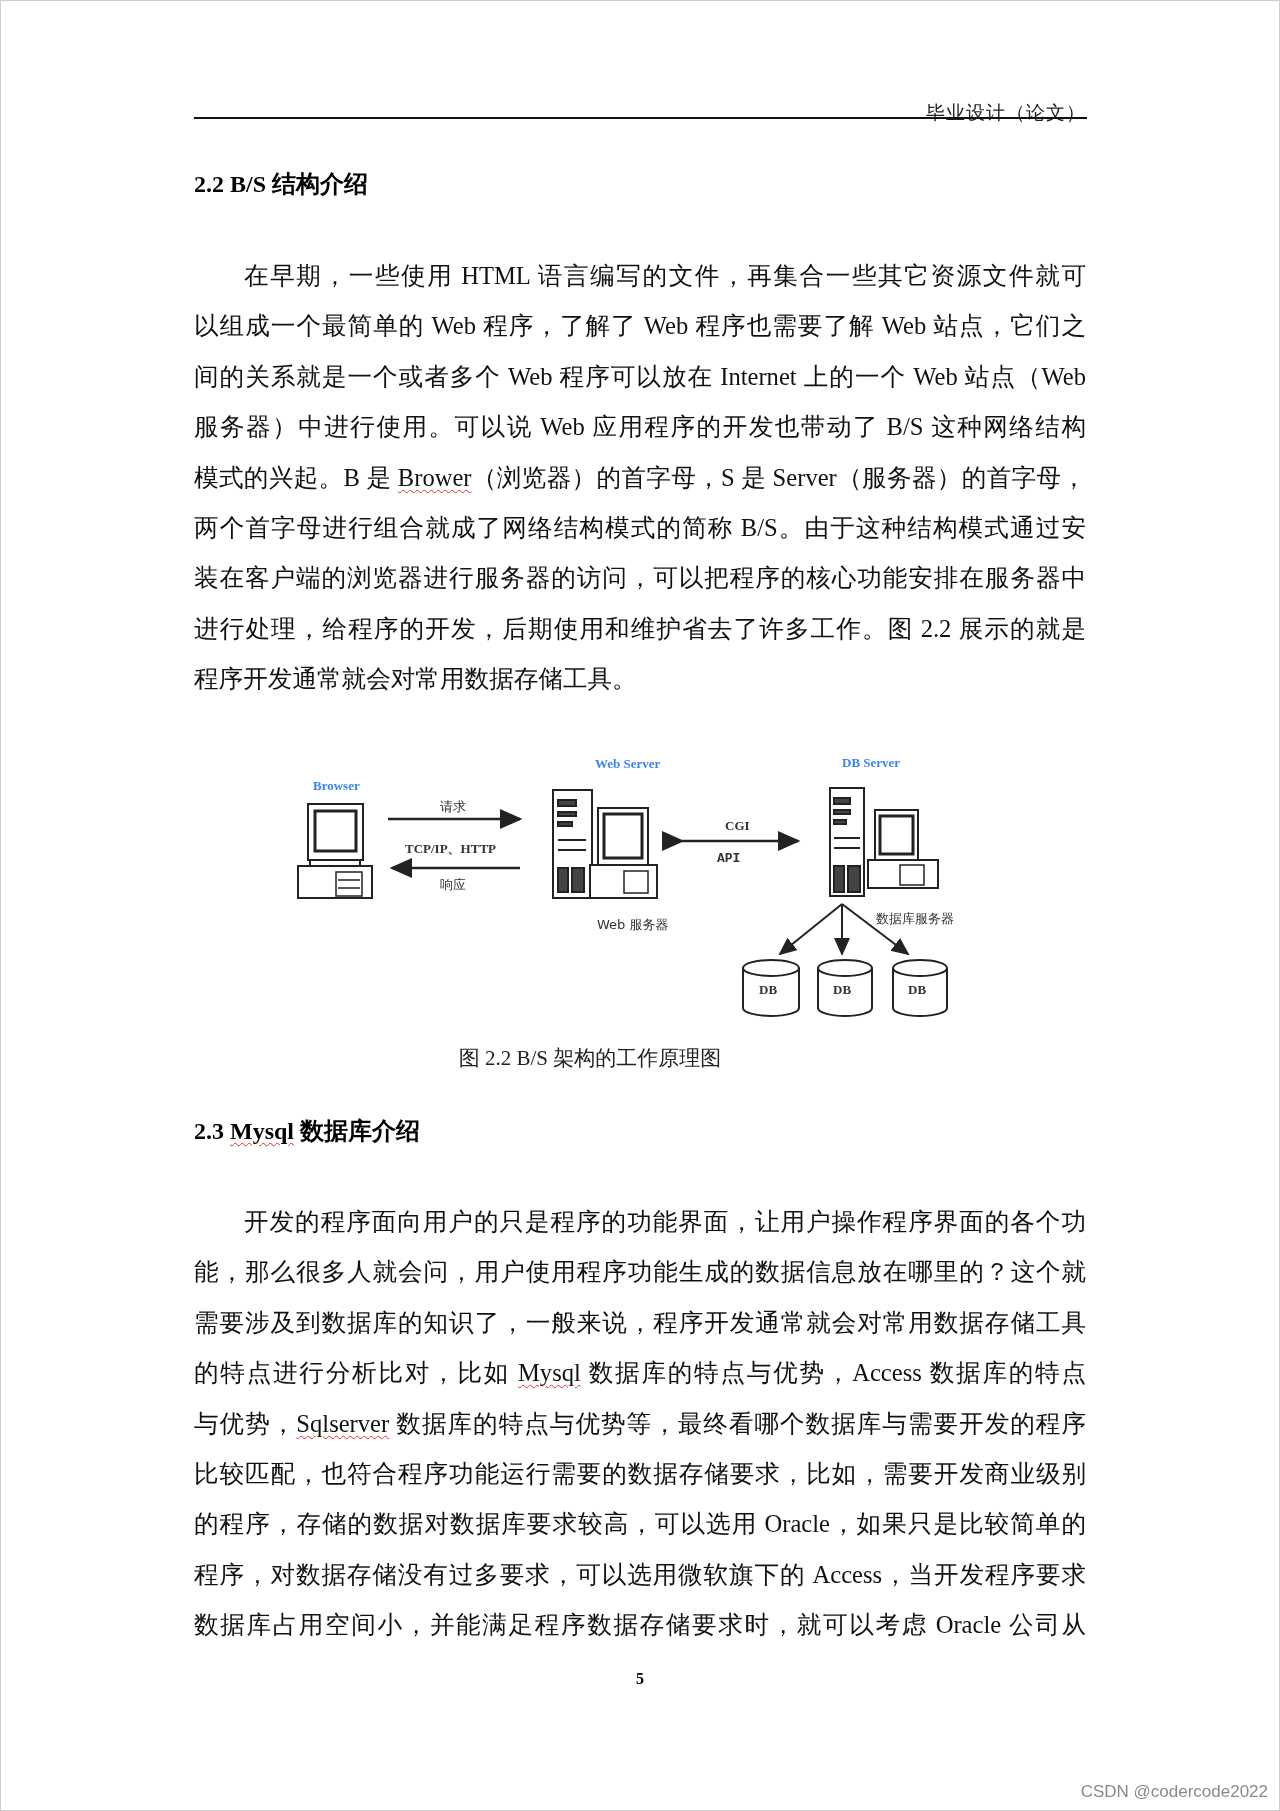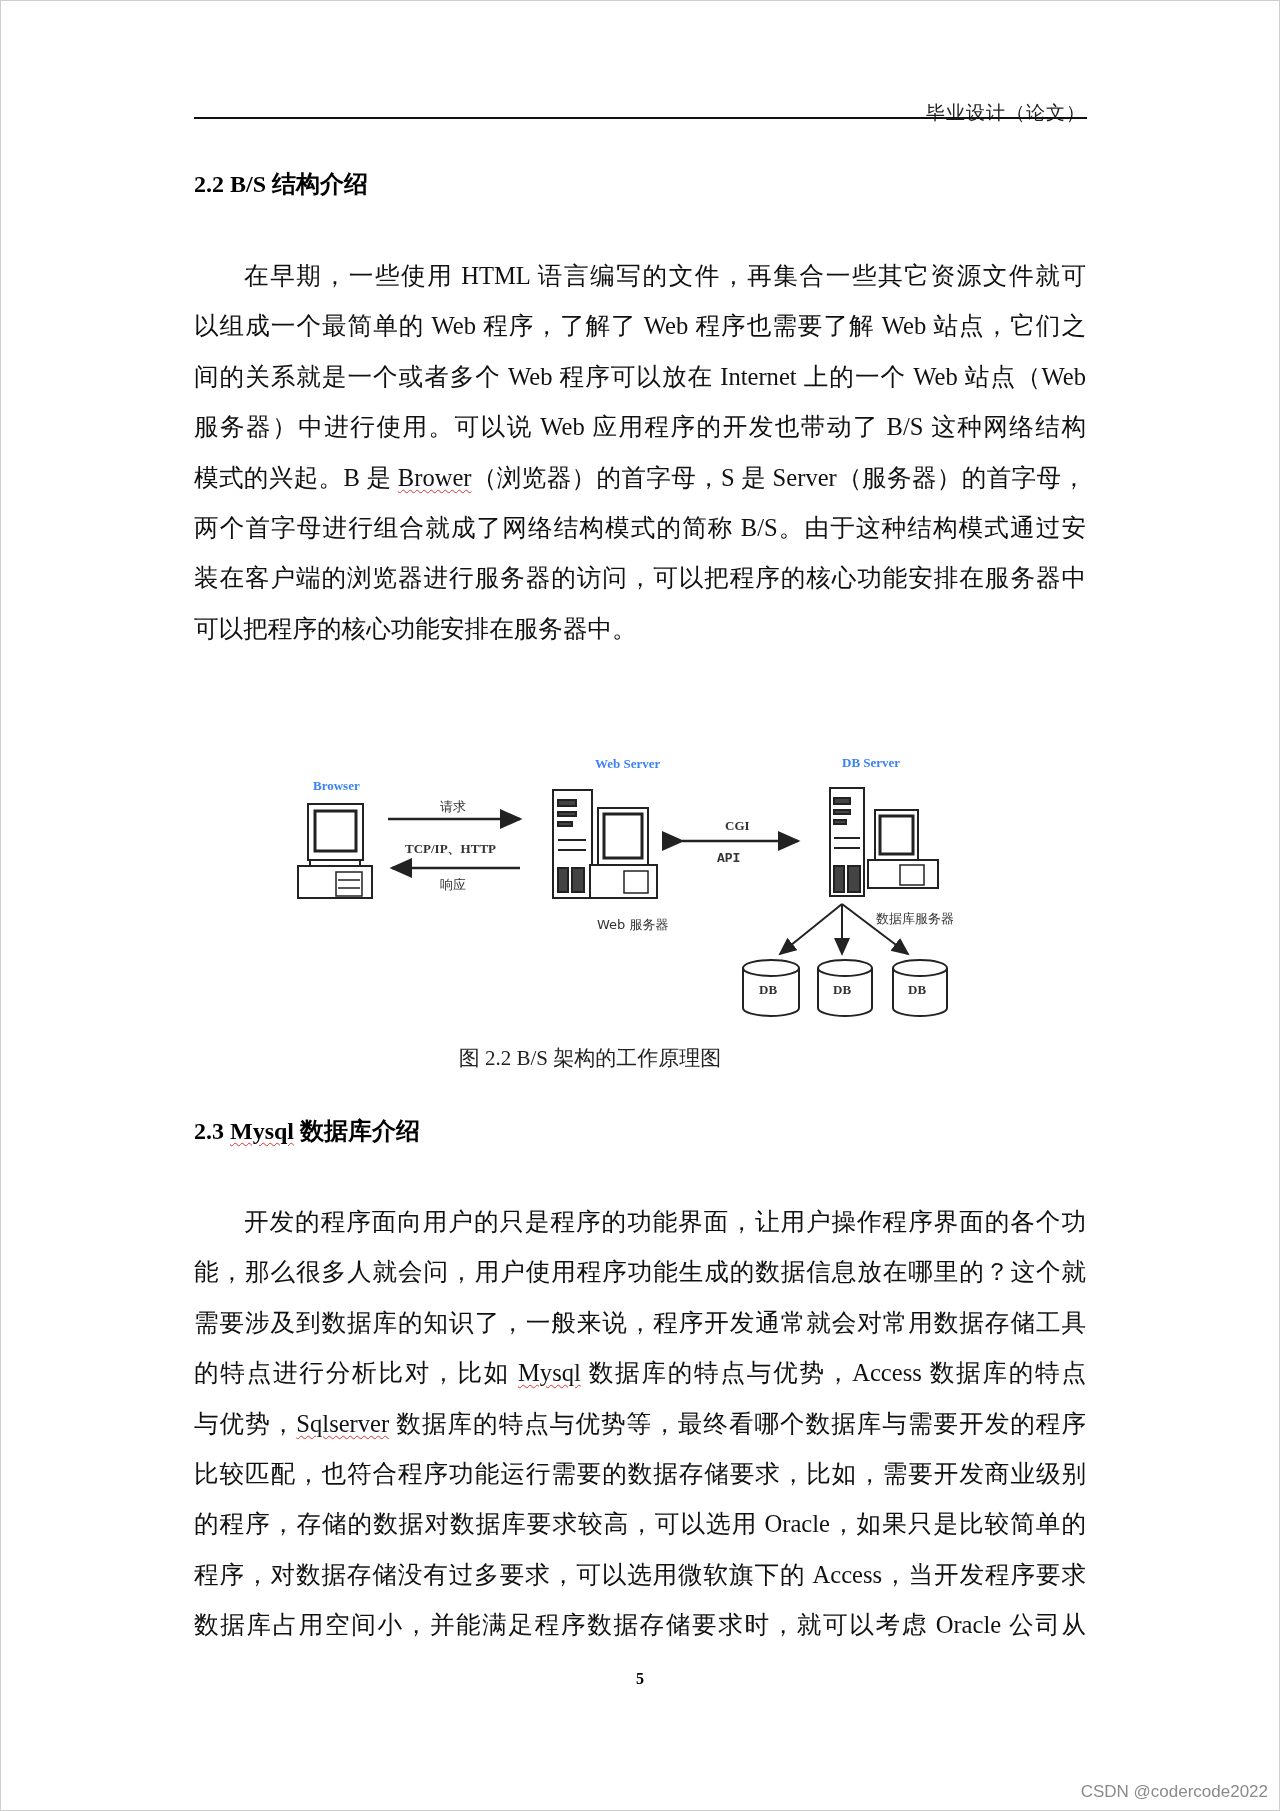--- a/index.html
+++ b/index.html
@@ -32,21 +32,22 @@
 <div class="heading" style="top:168px;">2.2 B/S 结构介绍</div>
 
 <div class="para" style="top:251px;">
   <span class="line indent">在早期，一些使用 HTML 语言编写的文件，再集合一些其它资源文件就可</span>
   <span class="line">以组成一个最简单的 Web 程序，了解了 Web 程序也需要了解 Web 站点，它们之</span>
   <span class="line">间的关系就是一个或者多个 Web 程序可以放在 Internet 上的一个 Web 站点（Web</span>
   <span class="line">服务器）中进行使用。可以说 Web 应用程序的开发也带动了 B/S 这种网络结构</span>
   <span class="line"><span>模式的兴起。B 是 </span><span class="squiggle">Brower</span><span>（浏览器）的首字母，S 是 Server（服务器）的首字母，</span></span>
   <span class="line">两个首字母进行组合就成了网络结构模式的简称 B/S。由于这种结构模式通过安</span>
   <span class="line">装在客户端的浏览器进行服务器的访问，可以把程序的核心功能安排在服务器中</span>
-  <span class="line last">可以把程序的核心功能安排在服务器中。</span>
+  <span class="line">进行处理，给程序的开发，后期使用和维护省去了许多工作。图 2.2 展示的就是</span>
+  <span class="line last">程序开发通常就会对常用数据存储工具。</span>
 </div>
 
 <div class="figure">
   <svg width="720" height="280" viewBox="0 0 720 280">
     <defs>
       <marker id="ah" markerWidth="10" markerHeight="10" refX="8" refY="4" orient="auto">
         <path d="M0,0 L9,4 L0,8 z" fill="#222"></path>
       </marker>
     </defs>
 

